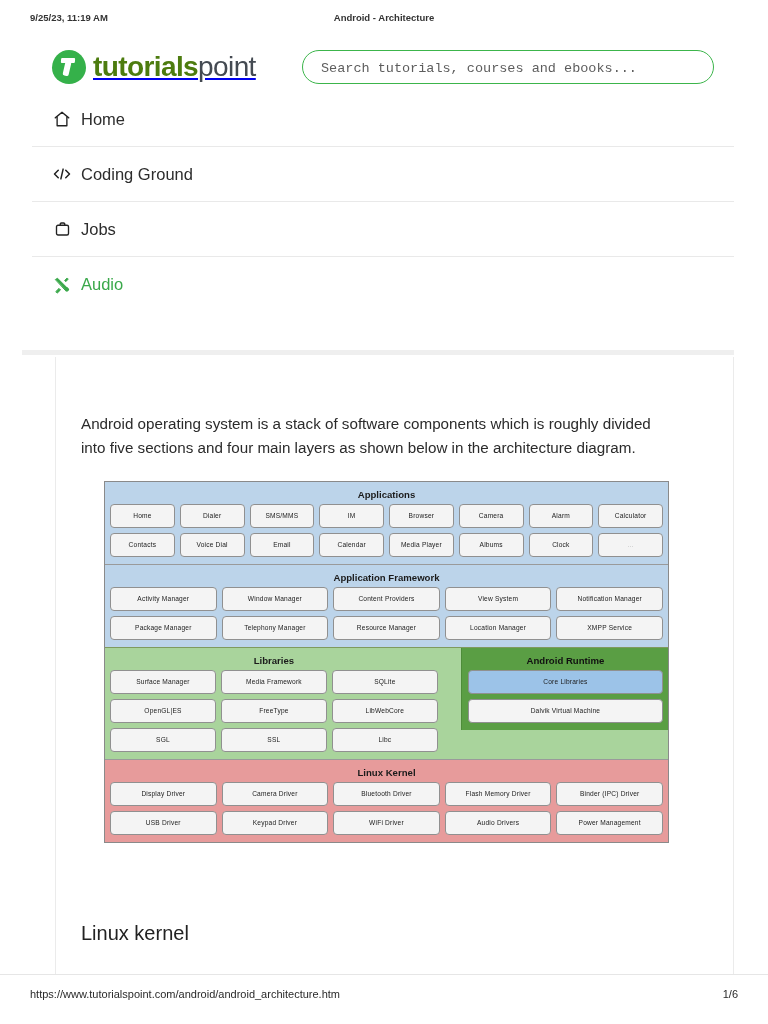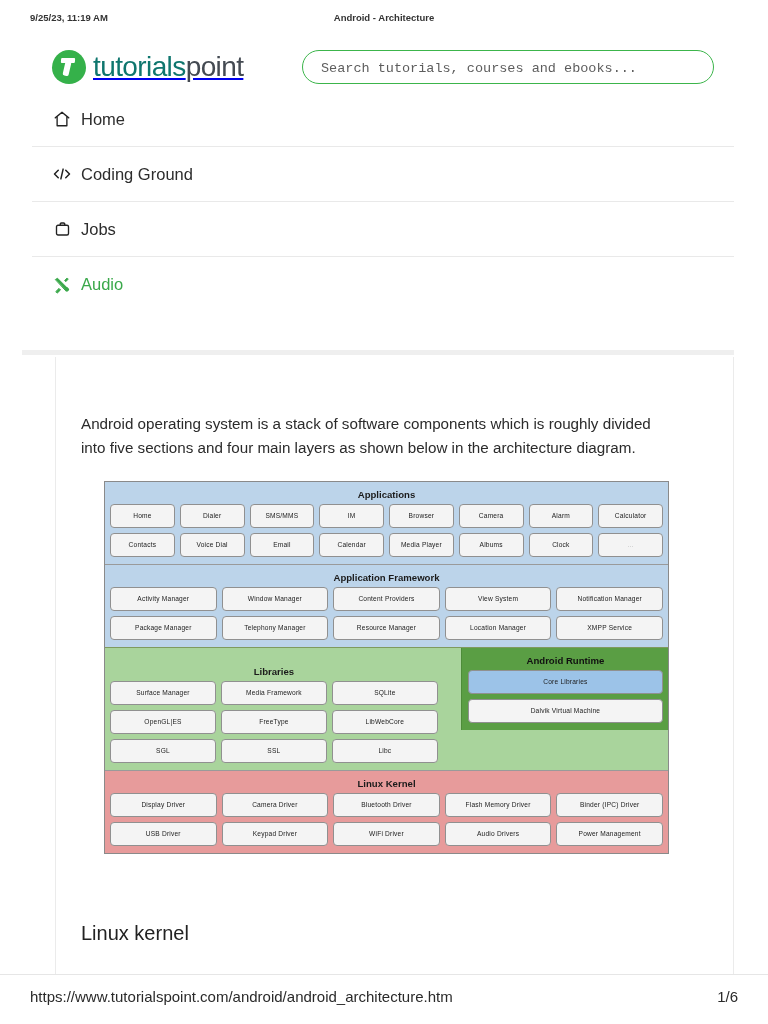--- a/index.html
+++ b/index.html
@@ -61,21 +61,21 @@
   .logo-mark::after {
     content: "";
     position: absolute;
     left: 12px; top: 11px;
     width: 6px; height: 15px;
     background: #ffffff;
     border-radius: 2px;
     transform: rotate(13deg);
   }
   .logo-text { font-size: 28px; letter-spacing: -0.6px; line-height: 1; }
-  .logo-text .t1 { color: #0f766e; font-weight: normal; }
+  .logo-text .t1 { color: #4d7c0f; font-weight: bold; }
   .logo-text .t2 { color: #444a52; font-weight: normal; }
 
   .searchbox {
     position: absolute;
     left: 302px; top: 6px;
     width: 412px; height: 34px;
     border: 1.4px solid #3cb54b;
     border-radius: 20px;
     background: #fff;
     box-sizing: border-box;
@@ -204,39 +204,39 @@
     line-height: 8px;
     color: #1b1b1b;
     letter-spacing: 0.2px;
     box-sizing: border-box;
     padding: 0 2px;
   }
   .cell.faded { color: #b7b7b7; }
 
   
   .libs-split { display: flex; }
-  .libs-left { width: 63.2%; box-sizing: border-box; padding: 4px 23px 6px 5px; margin-top: 11px; }
+  .libs-left { width: 63.2%; box-sizing: border-box; padding: 4px 23px 6px 5px; }
   .libs-right {
     width: 36.8%;
     box-sizing: border-box;
     background: #5a9e44;
     border-left: 1px solid #4e8c3a;
     padding: 4px 5px 6px 6px;
     align-self: flex-start;
   }
   .libs-right .layer-title { color: #111; }
   .cell.blue { background: #9cc3e8; }
 
   
   .footer {
     position: absolute;
     left: 0; right: 0;
     top: 988px;
     height: 20px;
-    font-size: 15px;
+    font-size: 11px;
     color: #2a2a2a;
   }
   .footer .f-url { position: absolute; left: 30px; top: 0; }
   .footer .f-page { position: absolute; right: 30px; top: 0; }
   .footer-rule {
     position: absolute;
     left: 0; right: 0;
     top: 974px;
     height: 1px;
     background: #e6e6e6;

